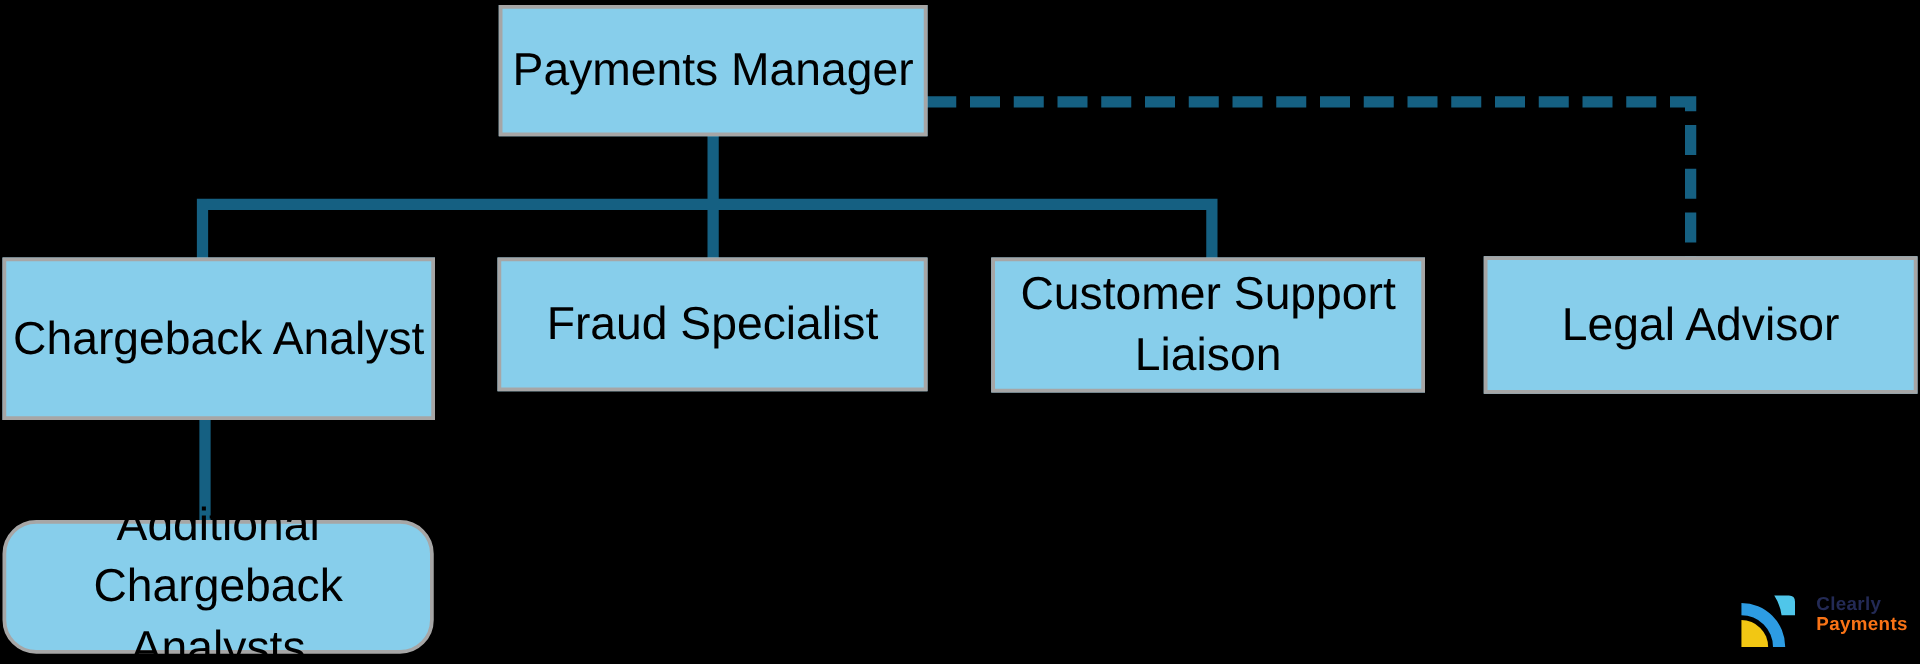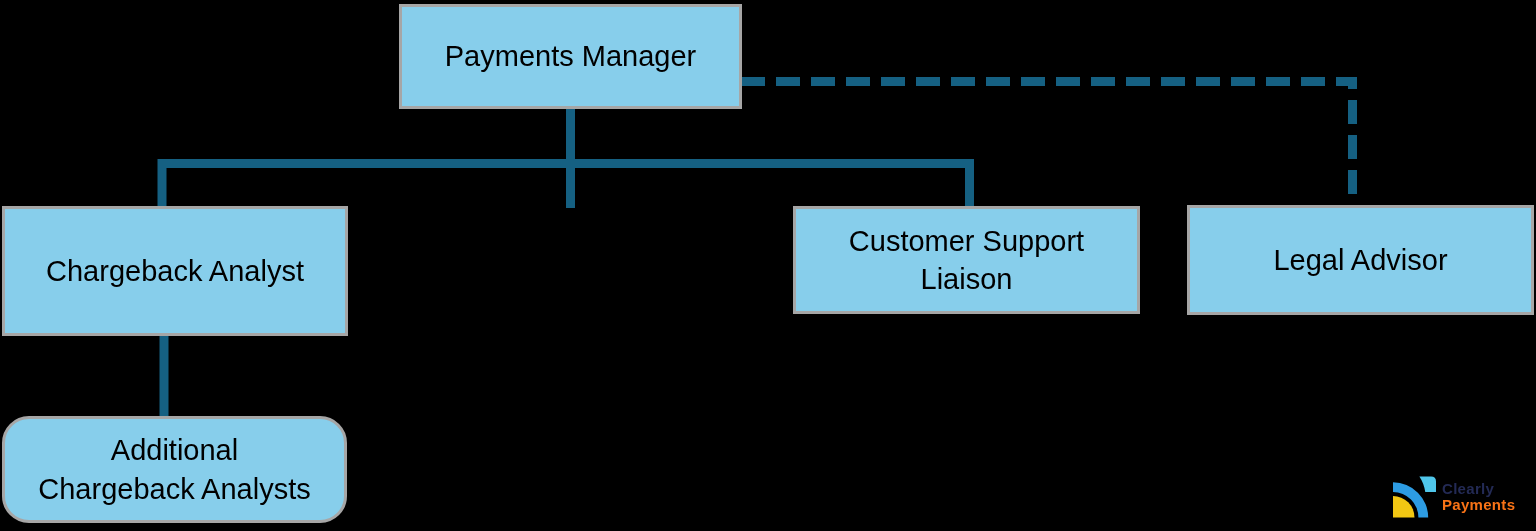--- a/index.html
+++ b/index.html
@@ -31,39 +31,38 @@
     position: absolute;
     box-sizing: border-box;
     background: #87CEEB;
     border: 3px solid #A6A6A6;
     display: flex;
     align-items: center;
     justify-content: center;
     color: #000000;
   }
   .node .label {
-    font-size: 29px;
+    font-size: 37px;
     line-height: 1.32;
     text-align: center;
     white-space: pre-line;
   }
   #node-payments-manager        { left: 399px; top: 4px;   width: 343px; height: 105px; }
   #node-chargeback-analyst      { left: 2px;   top: 206px; width: 346px; height: 130px; }
   #node-fraud-specialist        { left: 398px; top: 206px; width: 344px; height: 107px; }
   #node-customer-support-liaison{ left: 793px; top: 206px; width: 347px; height: 108px; }
   #node-legal-advisor           { left: 1187px;top: 205px; width: 347px; height: 110px; }
   #node-additional-chargeback   { left: 2px;   top: 416px; width: 345px; height: 107px; border-radius: 27px; }
 
   .logo {
     position: absolute;
     left: 1393px;
     top: 476px;
     display: flex;
-    align-items: center;
-    gap: 6px;
+    gap: 17px;
   }
   .logo-icon { width: 43px; height: 42px; display: block; }
   .logo-text {
     font-weight: bold;
     font-size: 15px;
     line-height: 16px;
     letter-spacing: 0.3px;
   }
   .logo-line1 { color: #232A55; }
   .logo-line2 { color: #f97316; }
@@ -85,20 +84,23 @@
   </svg>
 
   <div class="node" id="node-payments-manager">
     <span class="label">Payments Manager</span>
   </div>
 
   <div class="node" id="node-chargeback-analyst">
     <span class="label">Chargeback Analyst</span>
   </div>
 
+  <div class="node" id="node-fraud-specialist">
+    <span class="label">Fraud Specialist</span>
+  </div>
 
   <div class="node" id="node-legal-advisor">
     <span class="label">Legal Advisor</span>
   </div>
 
   <div class="node" id="node-customer-support-liaison">
     <span class="label">Customer Support
 Liaison</span>
   </div>
 

